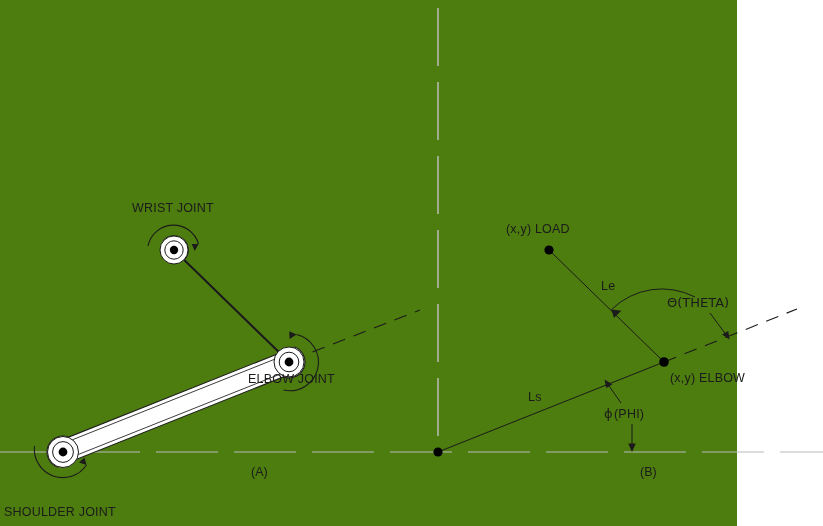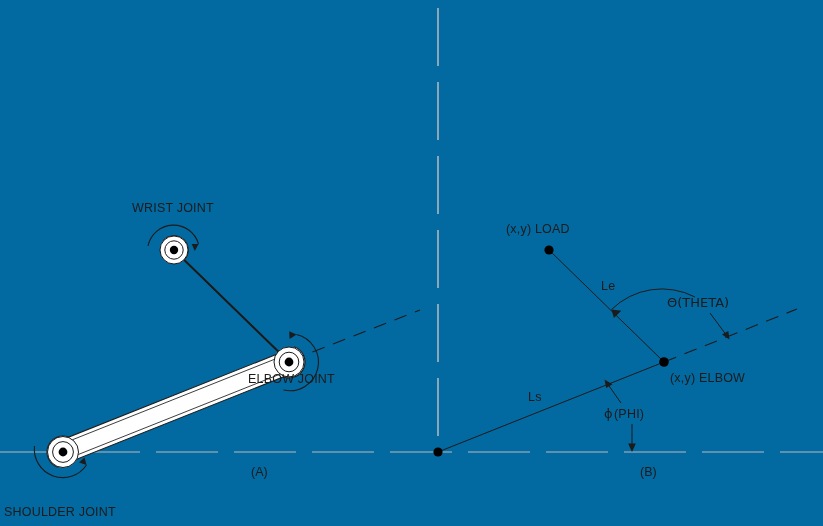--- a/index.html
+++ b/index.html
@@ -8,23 +8,23 @@
     background: #ffffff;
   }
   body {
     width: 823px;
     height: 526px;
     overflow: hidden;
     font-family: "Liberation Sans", sans-serif;
   }
   #stage {
     position: relative;
-    width: 823px;
+    width: 737px;
     height: 526px;
-    background: #0369a1;
+    background: #4d7c0f;
   }
   svg#diagram {
     display: block;
     width: 823px;
     height: 526px;
   }
   .lbl {
     font-family: "Liberation Sans", sans-serif;
     font-size: 12.5px;
     fill: #1b1b1b;

